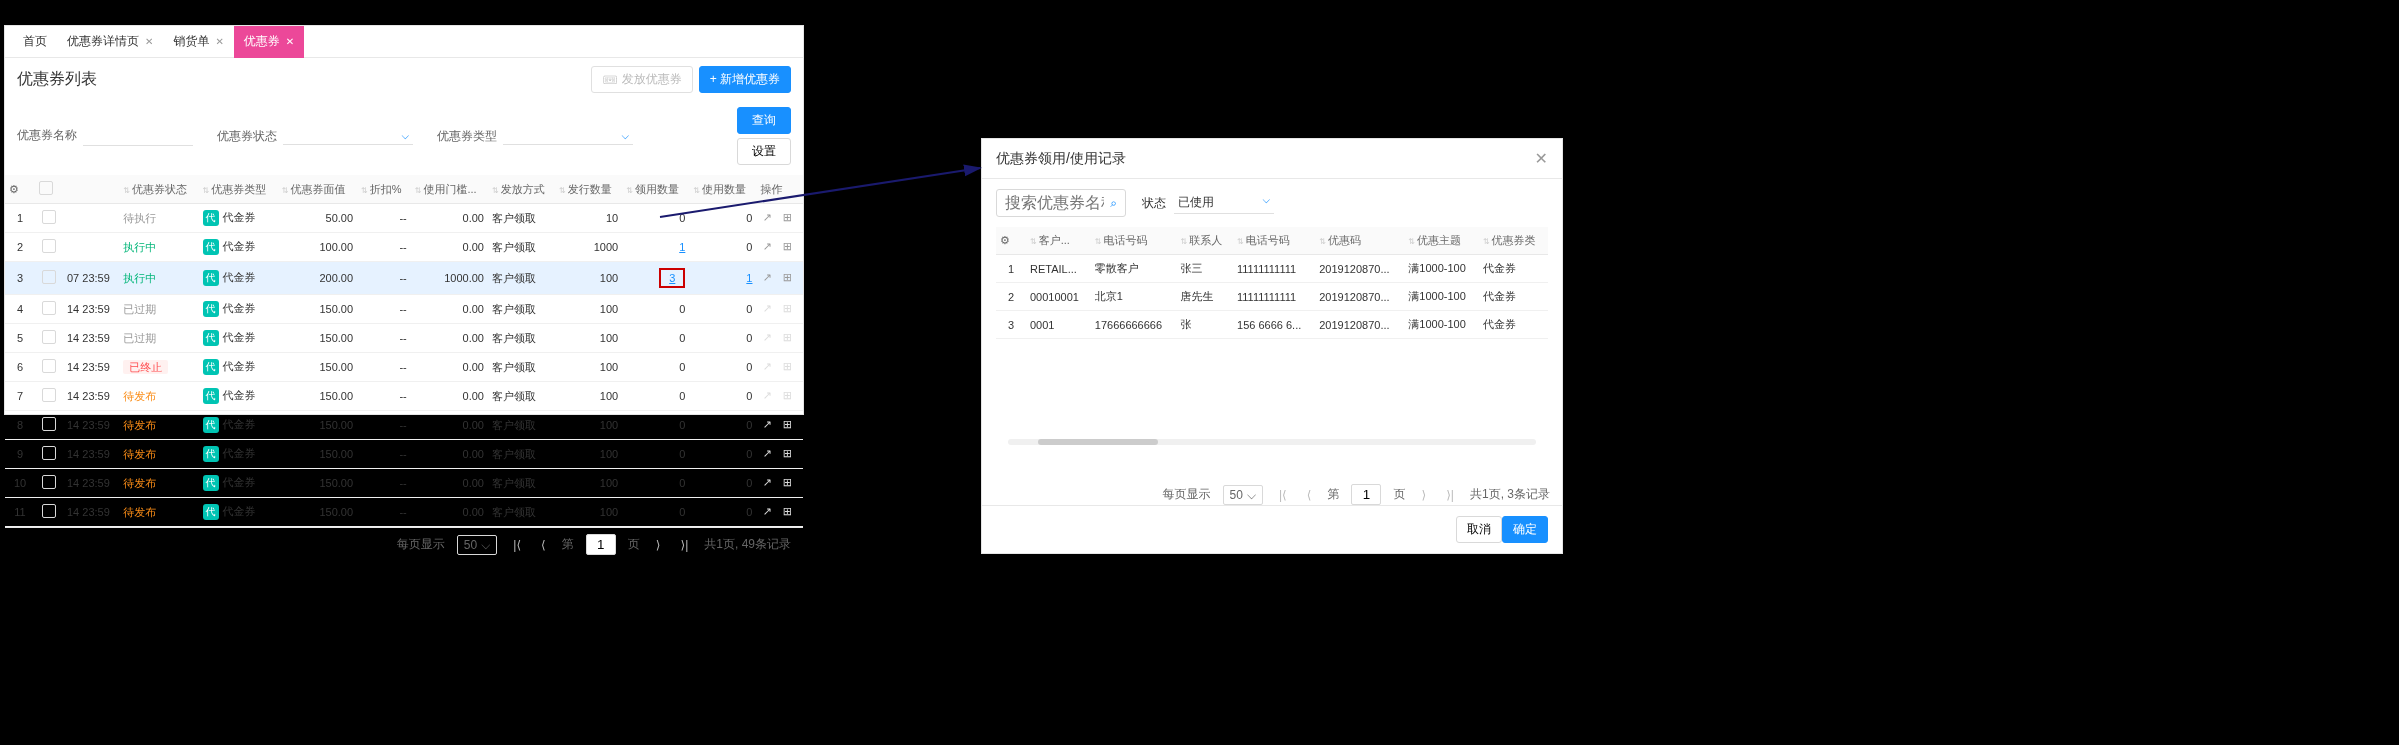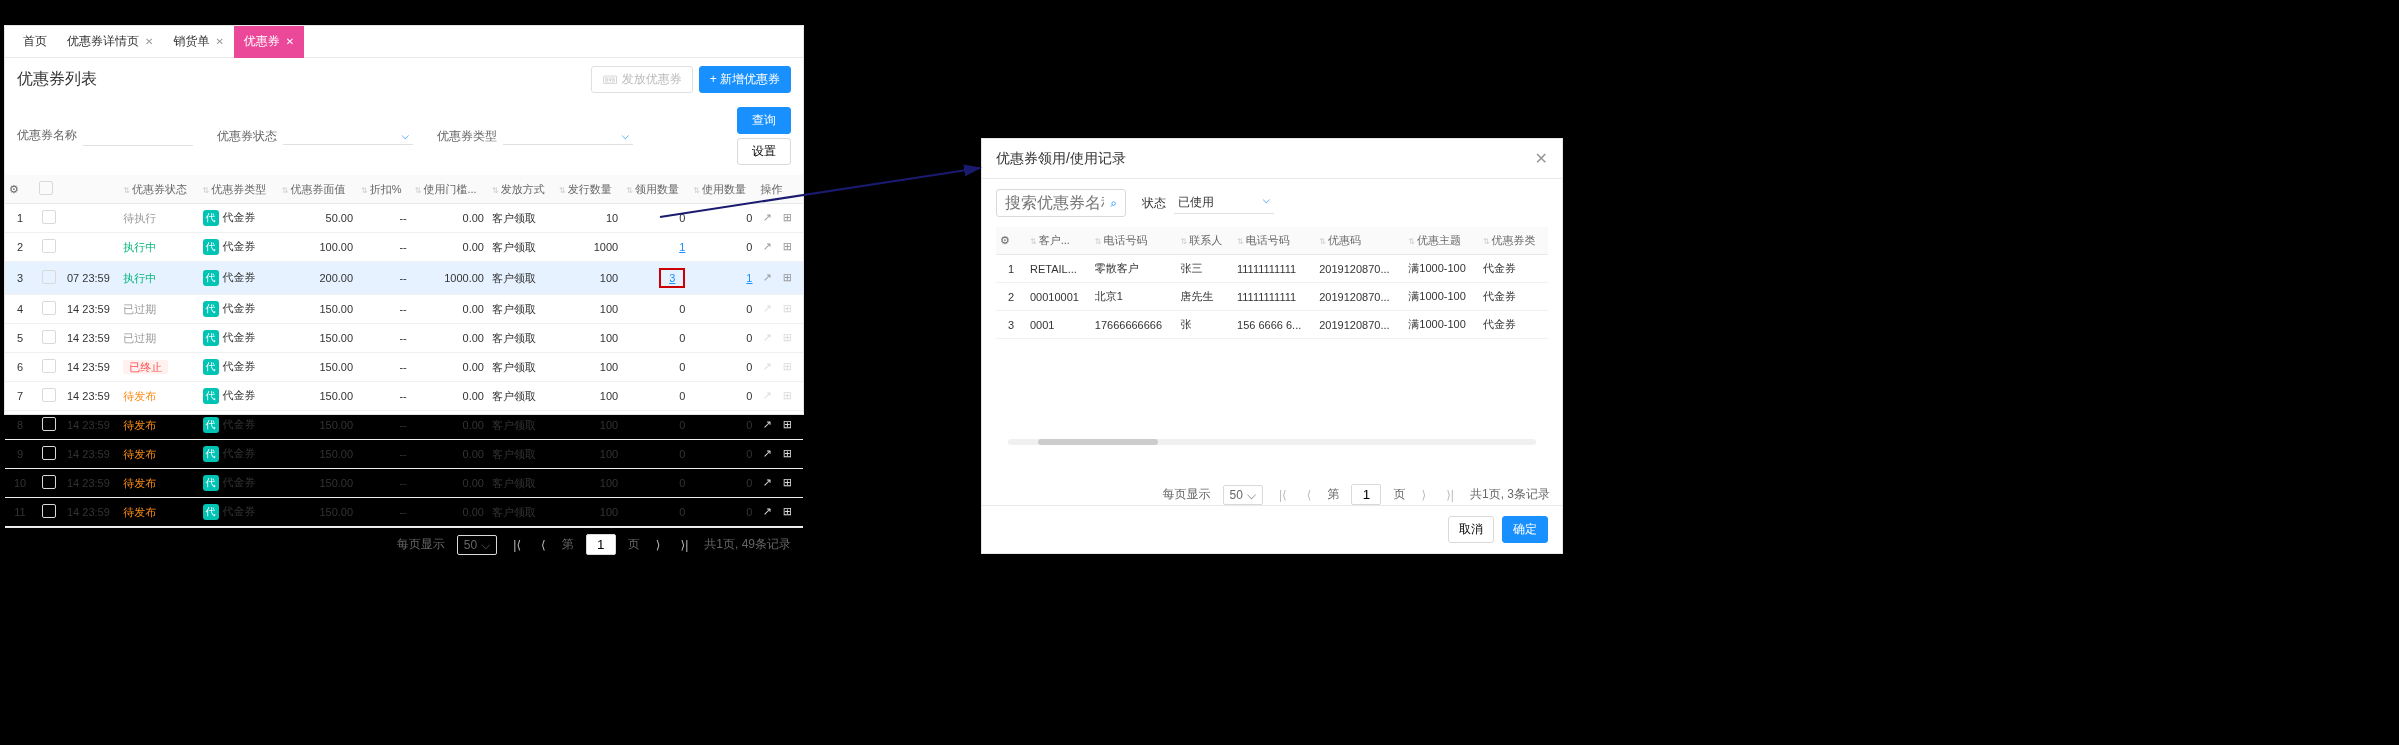--- a/index.html
+++ b/index.html
@@ -58,21 +58,21 @@
 
 .modal-header { display: flex; justify-content: space-between; align-items: center; padding: 10px 14px; border-bottom: 1px solid #e8e8e8; }
 .modal-title { font-size: 14px; font-weight: 500; }
 .modal-close { font-size: 16px; color: #999; cursor: pointer; }
 .modal-filters { display: flex; gap: 16px; align-items: center; padding: 10px 14px; }
 .search-box { border: 1px solid #d9d9d9; border-radius: 3px; padding: 4px 8px; display: flex; align-items: center; gap: 6px; width: 130px; }
 .search-box input { border: none; outline: none; flex: 1; font-size: 16px; width: 80px; }
 .status-select { display: flex; align-items: center; gap: 8px; }
 .status-select .sel { border-bottom: 1px solid #e0e0e0; padding: 2px 4px; width: 100px; display: flex; justify-content: space-between; }
 
-.modal-footer { display: flex; justify-content: flex-end; gap: 8px; padding: 10px 14px; border-top: 1px solid #e8e8e8; position: absolute; bottom: 0; left: 0; right: 0; }
+.modal-footer { display: flex; justify-content: flex-end; gap: 0; padding: 10px 14px; border-top: 1px solid #e8e8e8; position: absolute; bottom: 0; left: 0; right: 0; }
 
 .arrow-line { position: absolute; pointer-events: none; }
 
 .scroll-hint { height: 6px; background: #f0f0f0; margin: 0 12px; border-radius: 3px; position: relative; }
 .scroll-thumb { position: absolute; height: 6px; background: #ccc; border-radius: 3px; }
 
 .right-table-wrap { padding: 0 14px; }
 .right-table { width: 100%; }
 .right-table th, .right-table td { padding: 6px 4px; font-size: 11px; }
 </style>

